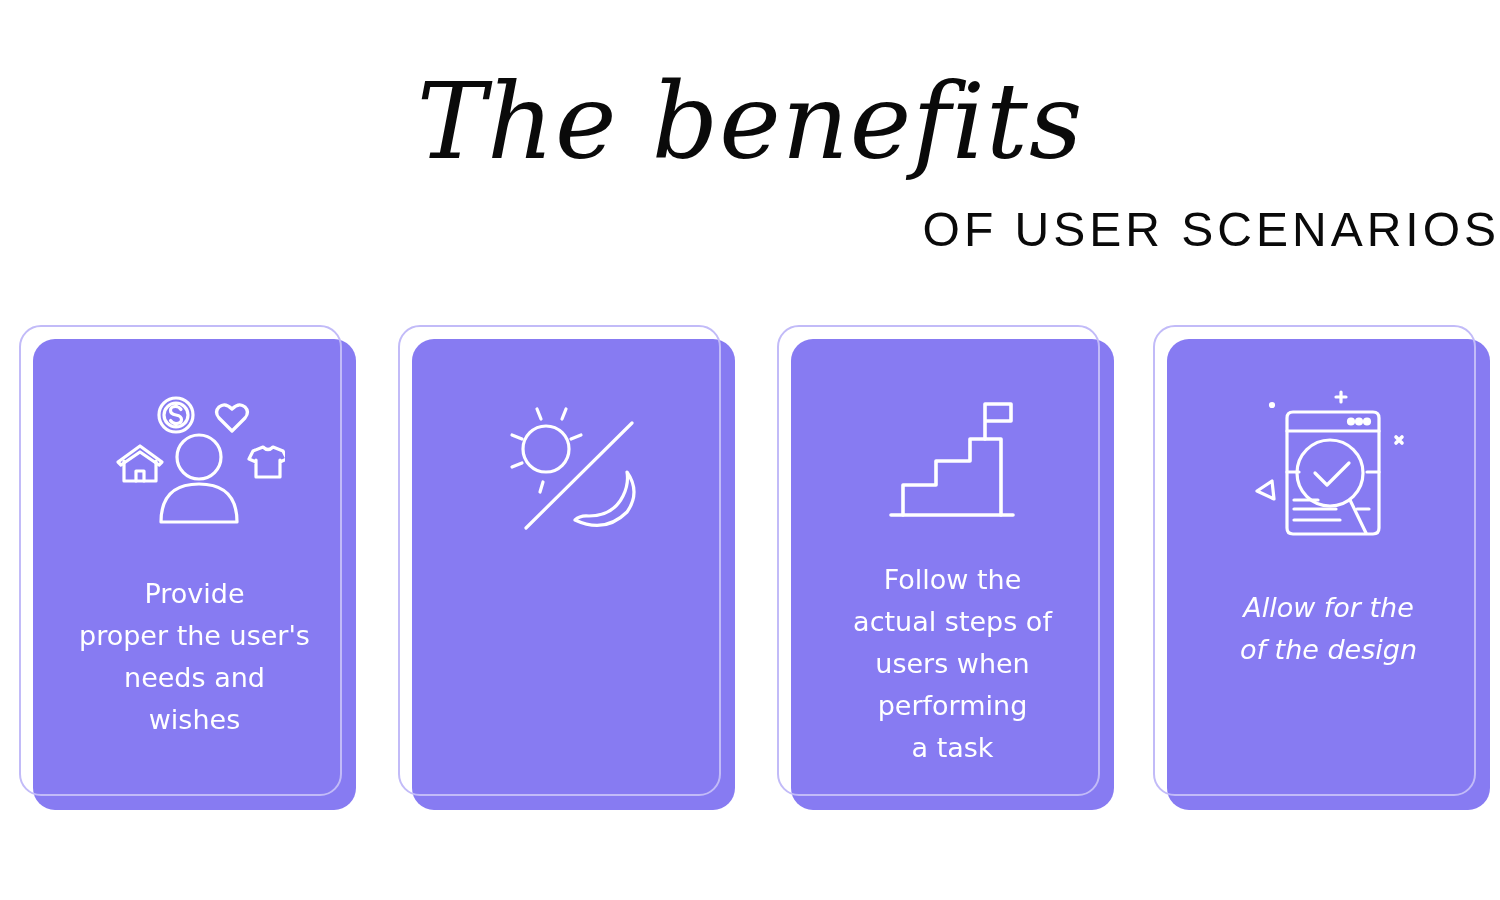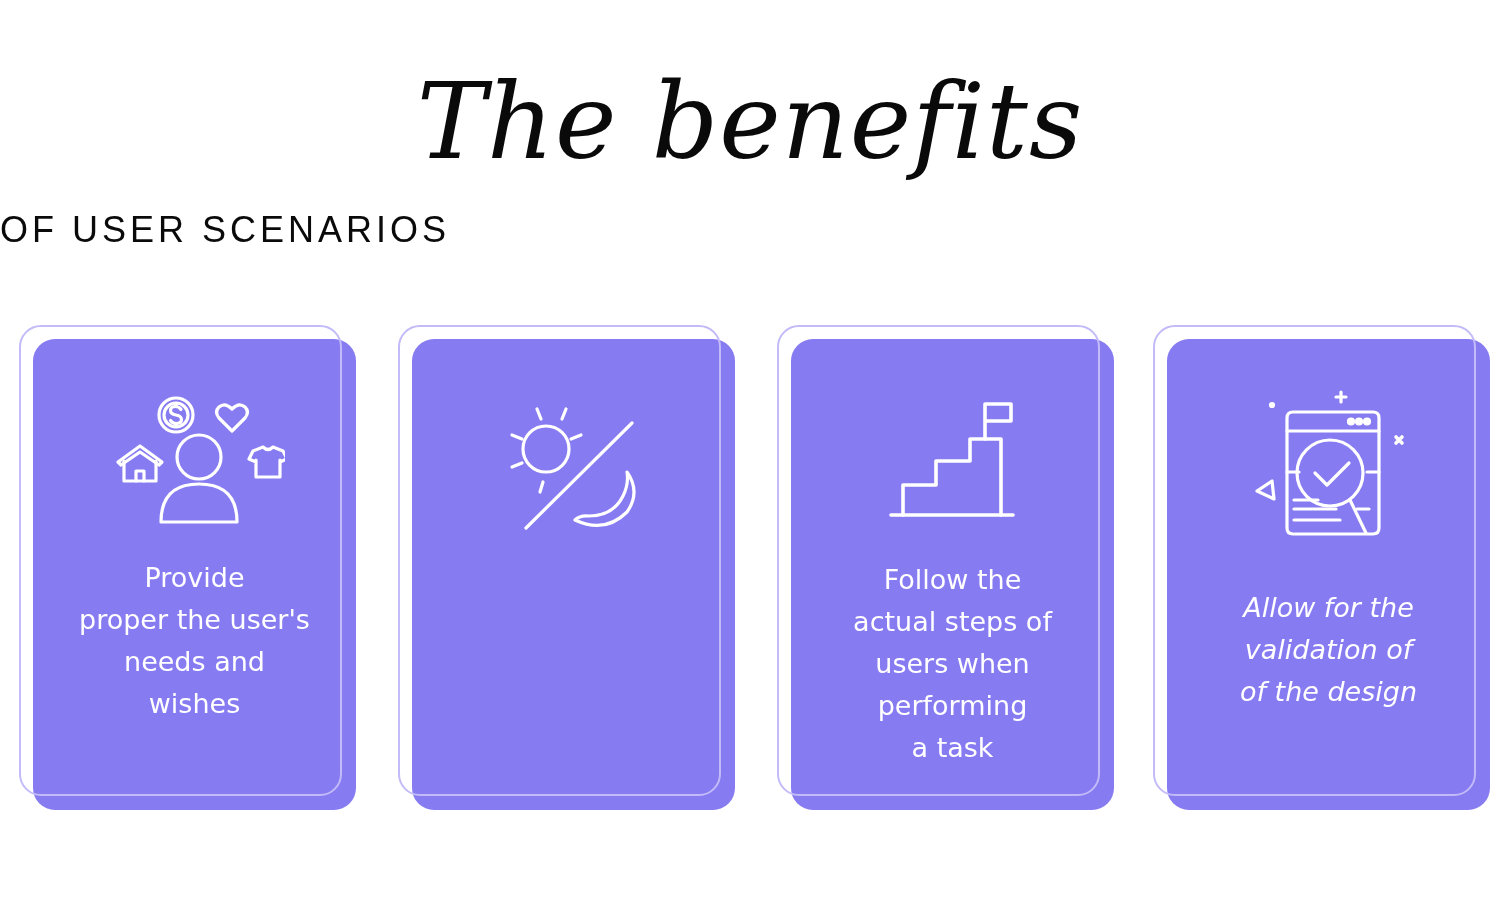--- a/index.html
+++ b/index.html
@@ -6,23 +6,23 @@
     html, body { width: 1500px; height: 900px; background: #ffffff; overflow: hidden; }
     body { position: relative; font-family: "Liberation Sans", sans-serif; }
 
     .title {
       position: absolute; left: 0; top: 62px; width: 1500px; text-align: center;
       font-family: "DejaVu Serif", "Liberation Serif", serif;
       font-style: italic; font-size: 104px; line-height: 120px; color: #0a0a0a;
       letter-spacing: 1px;
     }
     .subtitle {
-      position: absolute; left: 0; top: 208px; width: 1500px; text-align: left;
+      position: absolute; left: 0; top: 208px; width: 1500px; text-align: right;
       font-family: "Liberation Sans", sans-serif;
-      font-size: 36px; line-height: 44px; letter-spacing: 4px; color: #0a0a0a;
+      font-size: 48px; line-height: 44px; letter-spacing: 4px; color: #0a0a0a;
       font-weight: 500;
     }
 
     .card-wrap { position: absolute; top: 325px; width: 338px; height: 486px; }
     .card-fill {
       position: absolute; left: 14px; top: 14px; width: 323px; height: 471px;
       background: #877bf2; border-radius: 22px;
     }
     .card-outline {
       position: absolute; left: 0; top: 0; width: 323px; height: 471px;
@@ -60,21 +60,21 @@
       <path d="M13 75 l22 -16 l22 16 l-3 3 l-19 -13 l-19 13 z"></path>
       <path d="M19 74 v20 h32 v-20"></path>
       <path d="M31 94 v-10 h8 v10"></path>
 
       <path d="M148 64 l10 -4 q5 5 10 0 l10 4 l4 8 l-7 3 v-2 v17 h-24 v-17 v2 l-7 -3 z"></path>
 
       <circle cx="94" cy="70" r="22"></circle>
       <path d="M56 135 q0 -38 38 -38 q38 0 38 38 z"></path>
     </svg>
   </div>
-  <div class="card-text" style="top:232px;">
+  <div class="card-text" style="top:248px;">
     <span>Provide</span>
     <span>proper the user's</span>
     <span>needs and</span>
     <span>wishes</span>
   </div>
 </div>
 
 <div class="card-wrap" style="left:398px;">
   <div class="card-fill"></div>
   <div class="card-outline"></div>
@@ -130,16 +130,15 @@
       <path d="M55 115 h24 M55 124 h42 M55 135 h46 M118 124 h12"></path>
 
       <circle cx="91" cy="88" r="33"></circle>
       <path d="M111 115 l16 33"></path>
 
       <path d="M76 88 l12 12 l22 -22"></path>
     </svg>
   </div>
   <div class="card-text" style="top:262px;font-style:italic;">
     <span>Allow for the</span>
-    <span>validation of</span>
     <span>of the design</span>
   </div>
 </div>
 
 </body></html>

